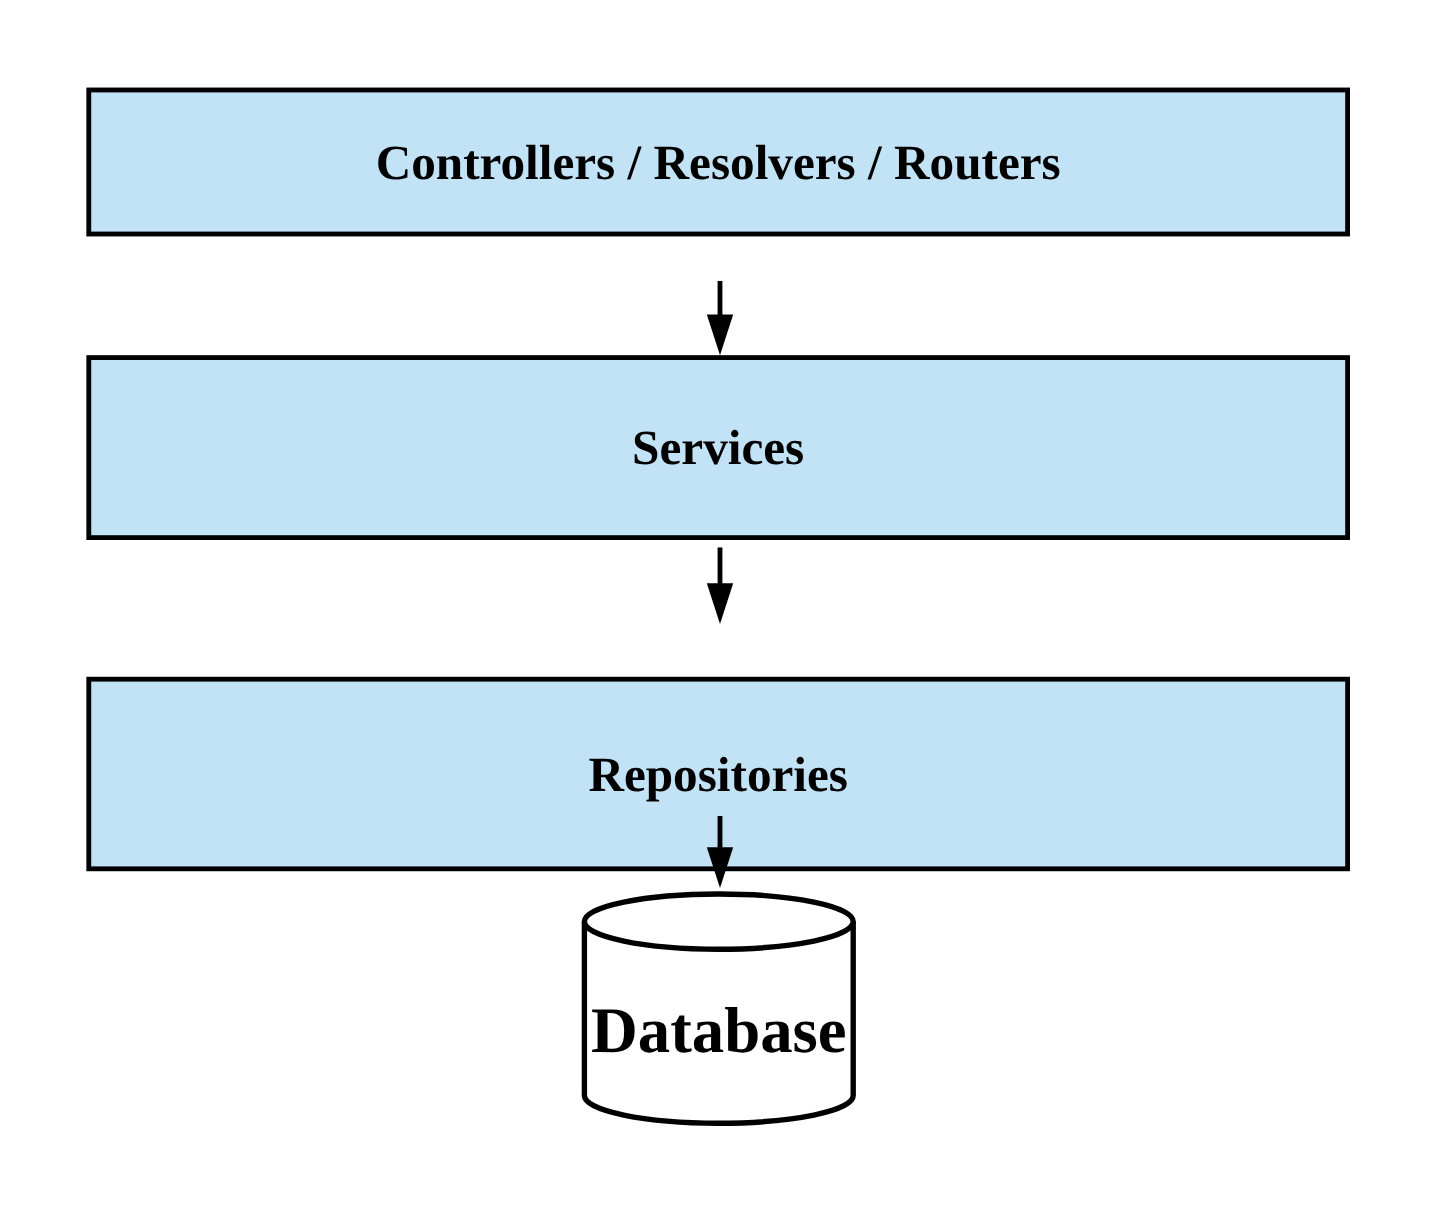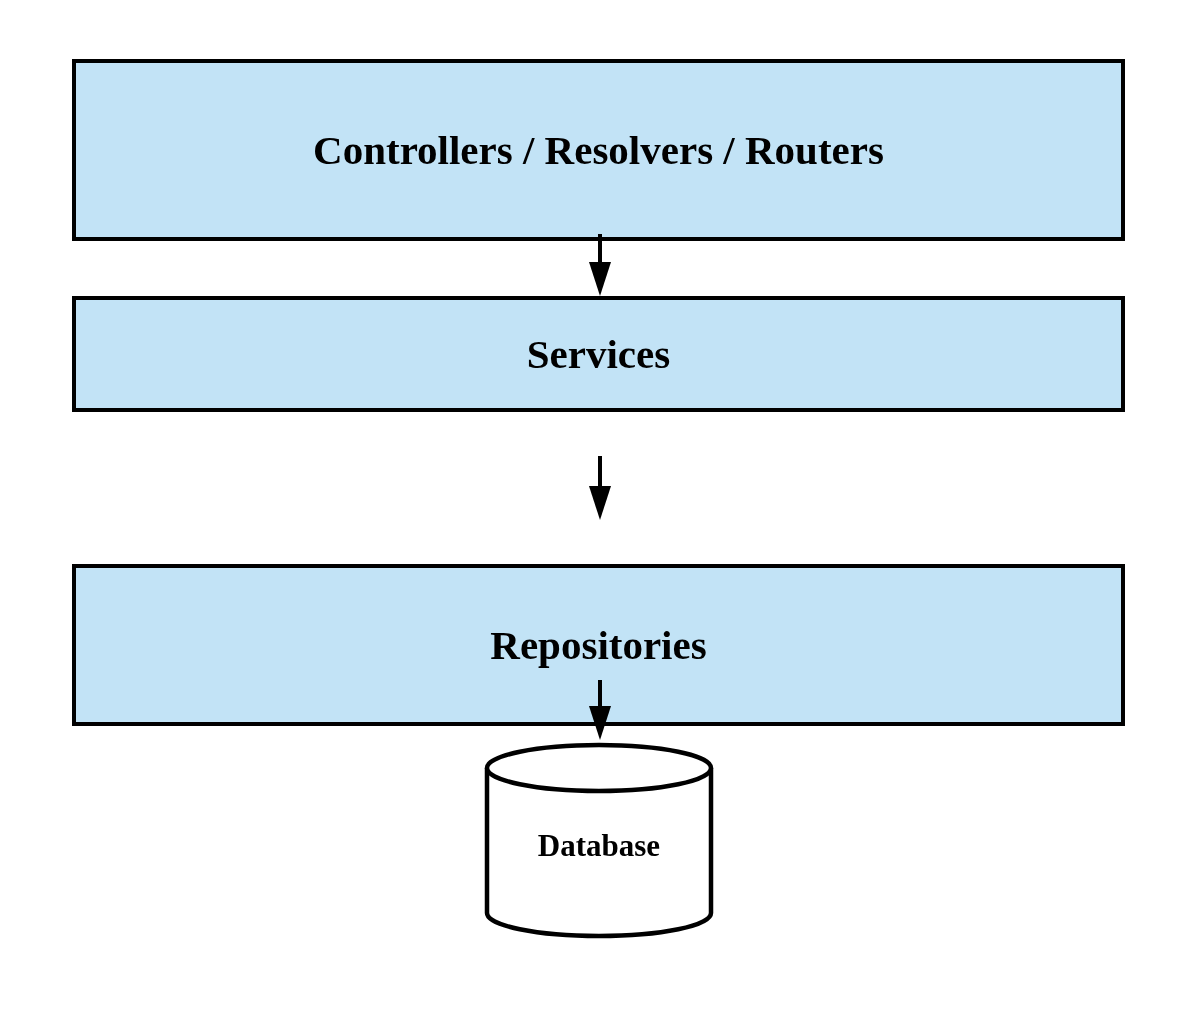--- a/index.html
+++ b/index.html
@@ -63,41 +63,41 @@
     stroke: var(--node-border);
     stroke-width: 4.5;
     fill: var(--cylinder-fill);
   }
   .cylinder-label {
     position: absolute;
     left: 482px;
     top: 828px;
     width: 234px;
     text-align: center;
-    font-size: 31px;
+    font-size: 54px;
     font-weight: bold;
     color: var(--text-color);
     white-space: nowrap;
   }
 </style>
 </head>
 <body>
 
 <div class="diagram">
 
-  <div class="node-rect" style="top:59px; height:182px;">
+  <div class="node-rect" style="top:73px; height:124px;">
     <span class="node-label">Controllers / Resolvers / Routers</span>
   </div>
 
   <svg class="edge-svg" style="top:234px;" width="30" height="64" viewBox="0 0 30 64" aria-hidden="true">
     <line x1="15" y1="0" x2="15" y2="30"></line>
     <polygon points="4,28 26,28 15,62"></polygon>
   </svg>
 
-  <div class="node-rect" style="top:296px; height:116px;">
+  <div class="node-rect" style="top:296px; height:154px;">
     <span class="node-label">Services</span>
   </div>
 
   <svg class="edge-svg" style="top:456px;" width="30" height="66" viewBox="0 0 30 66" aria-hidden="true">
     <line x1="15" y1="0" x2="15" y2="32"></line>
     <polygon points="4,30 26,30 15,64"></polygon>
   </svg>
 
   <div class="node-rect" style="top:520px; height:162px;margin-top:44px;">
     <span class="node-label">Repositories</span>

